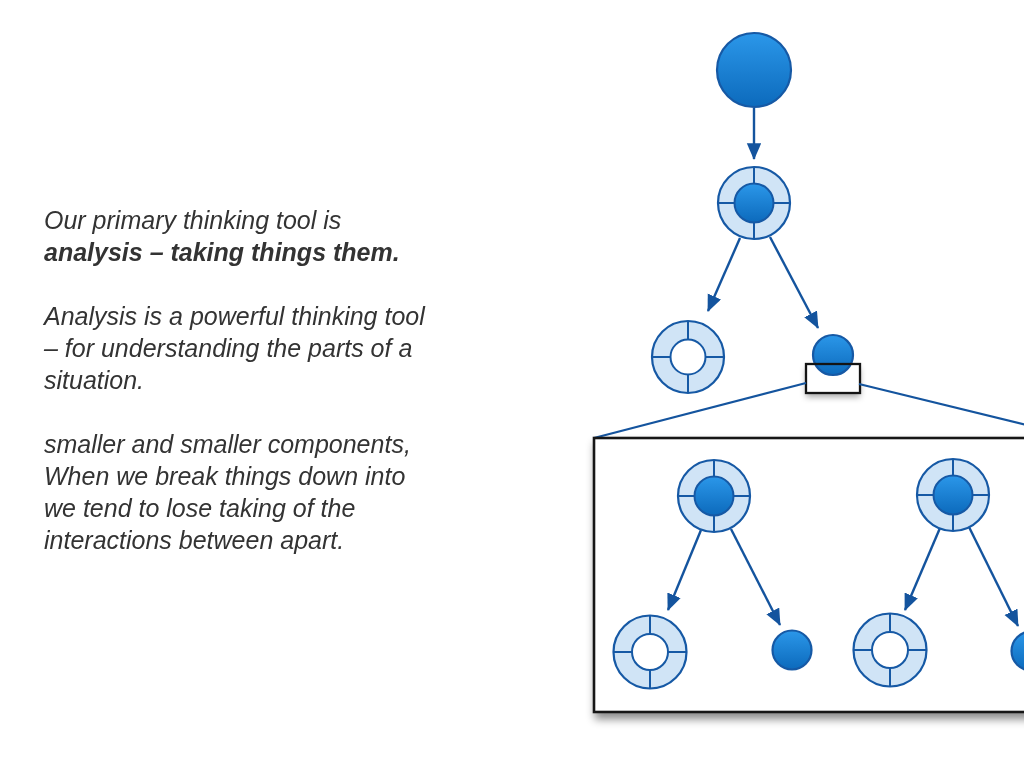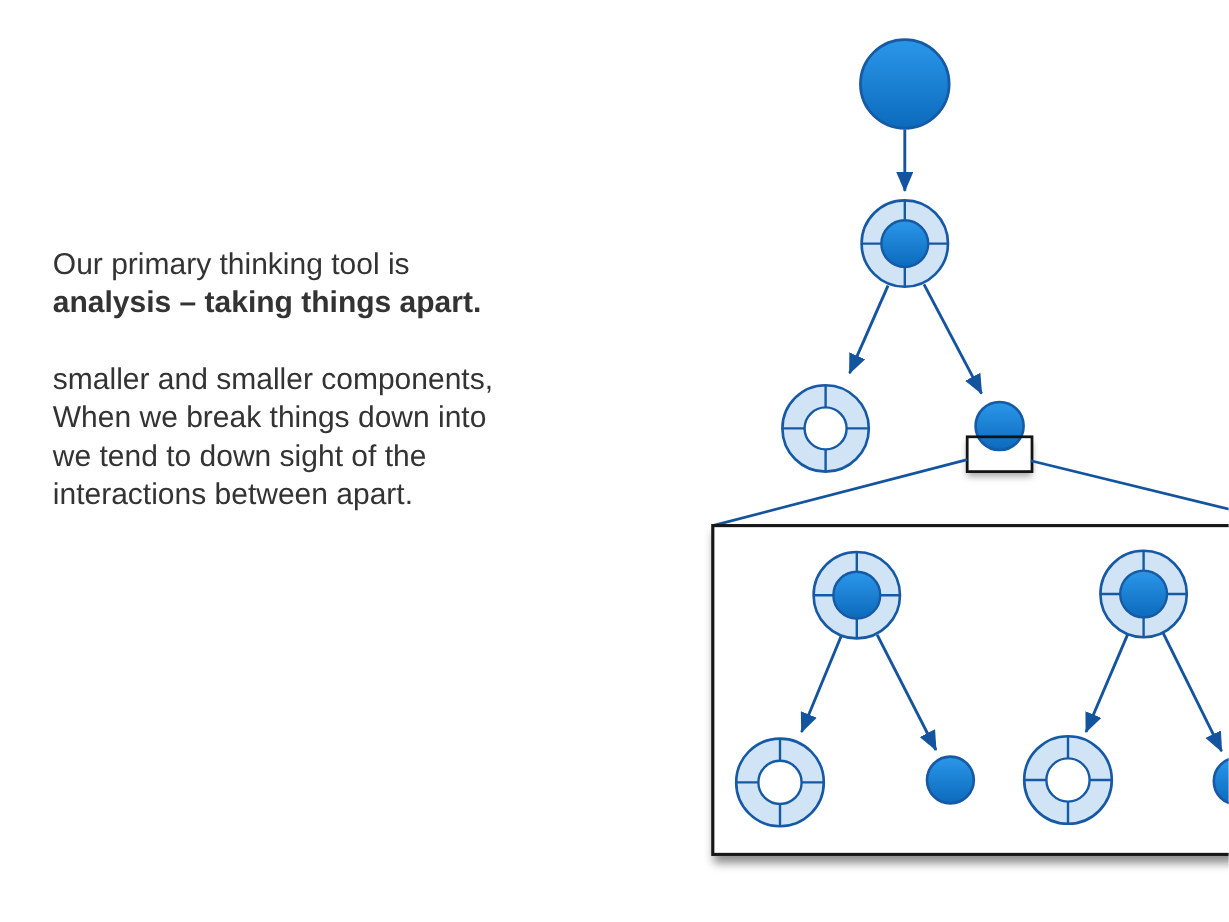--- a/index.html
+++ b/index.html
@@ -10,20 +10,21 @@
     height: 768px;
     overflow: hidden;
     background: var(--slide-bg, #ffffff);
     font-family: "Liberation Sans", "DejaVu Sans", sans-serif;
   }
   .slide {
     position: relative;
     width: 852px;
     height: 768px;
     background: var(--slide-bg, #ffffff);
+    font-style: italic;
   }
   .text-panel {
     position: absolute;
     left: 44px;
     top: 204px;
     width: 500px;
     color: var(--text-color, #333333);
     font-size: 25px;
     line-height: 32px;
     font-weight: 400;
@@ -55,26 +56,31 @@
   .inset-box { fill: var(--slide-bg, #ffffff); stroke: var(--box-border, #141414); stroke-width: 2.6; }
 </style>
 </head>
 <body>
 
 <div class="slide">
 
   <div class="text-panel">
     <p>
       <span class="line">Our primary thinking tool is</span>
-      <span class="line bold">analysis – taking things apart.</span>
+      <span class="line bold">analysis – taking things them.</span>
+    </p>
+    <p>
+      <span class="line">Analysis is a powerful thinking tool</span>
+      <span class="line">– for understanding the parts of a</span>
+      <span class="line">situation.</span>
     </p>
     <p>
       <span class="line">smaller and smaller components,</span>
       <span class="line">When we break things down into</span>
-      <span class="line">we tend to down sight of the</span>
+      <span class="line">we tend to lose taking of the</span>
       <span class="line">interactions between apart.</span>
     </p>
   </div>
 
   <svg class="diagram" viewBox="0 0 1024 768">
     <defs>
       <linearGradient id="gBlue" x1="0" y1="0" x2="0" y2="1">
         <stop offset="0" class="grad-top"></stop>
         <stop offset="1" class="grad-bottom"></stop>
       </linearGradient>

